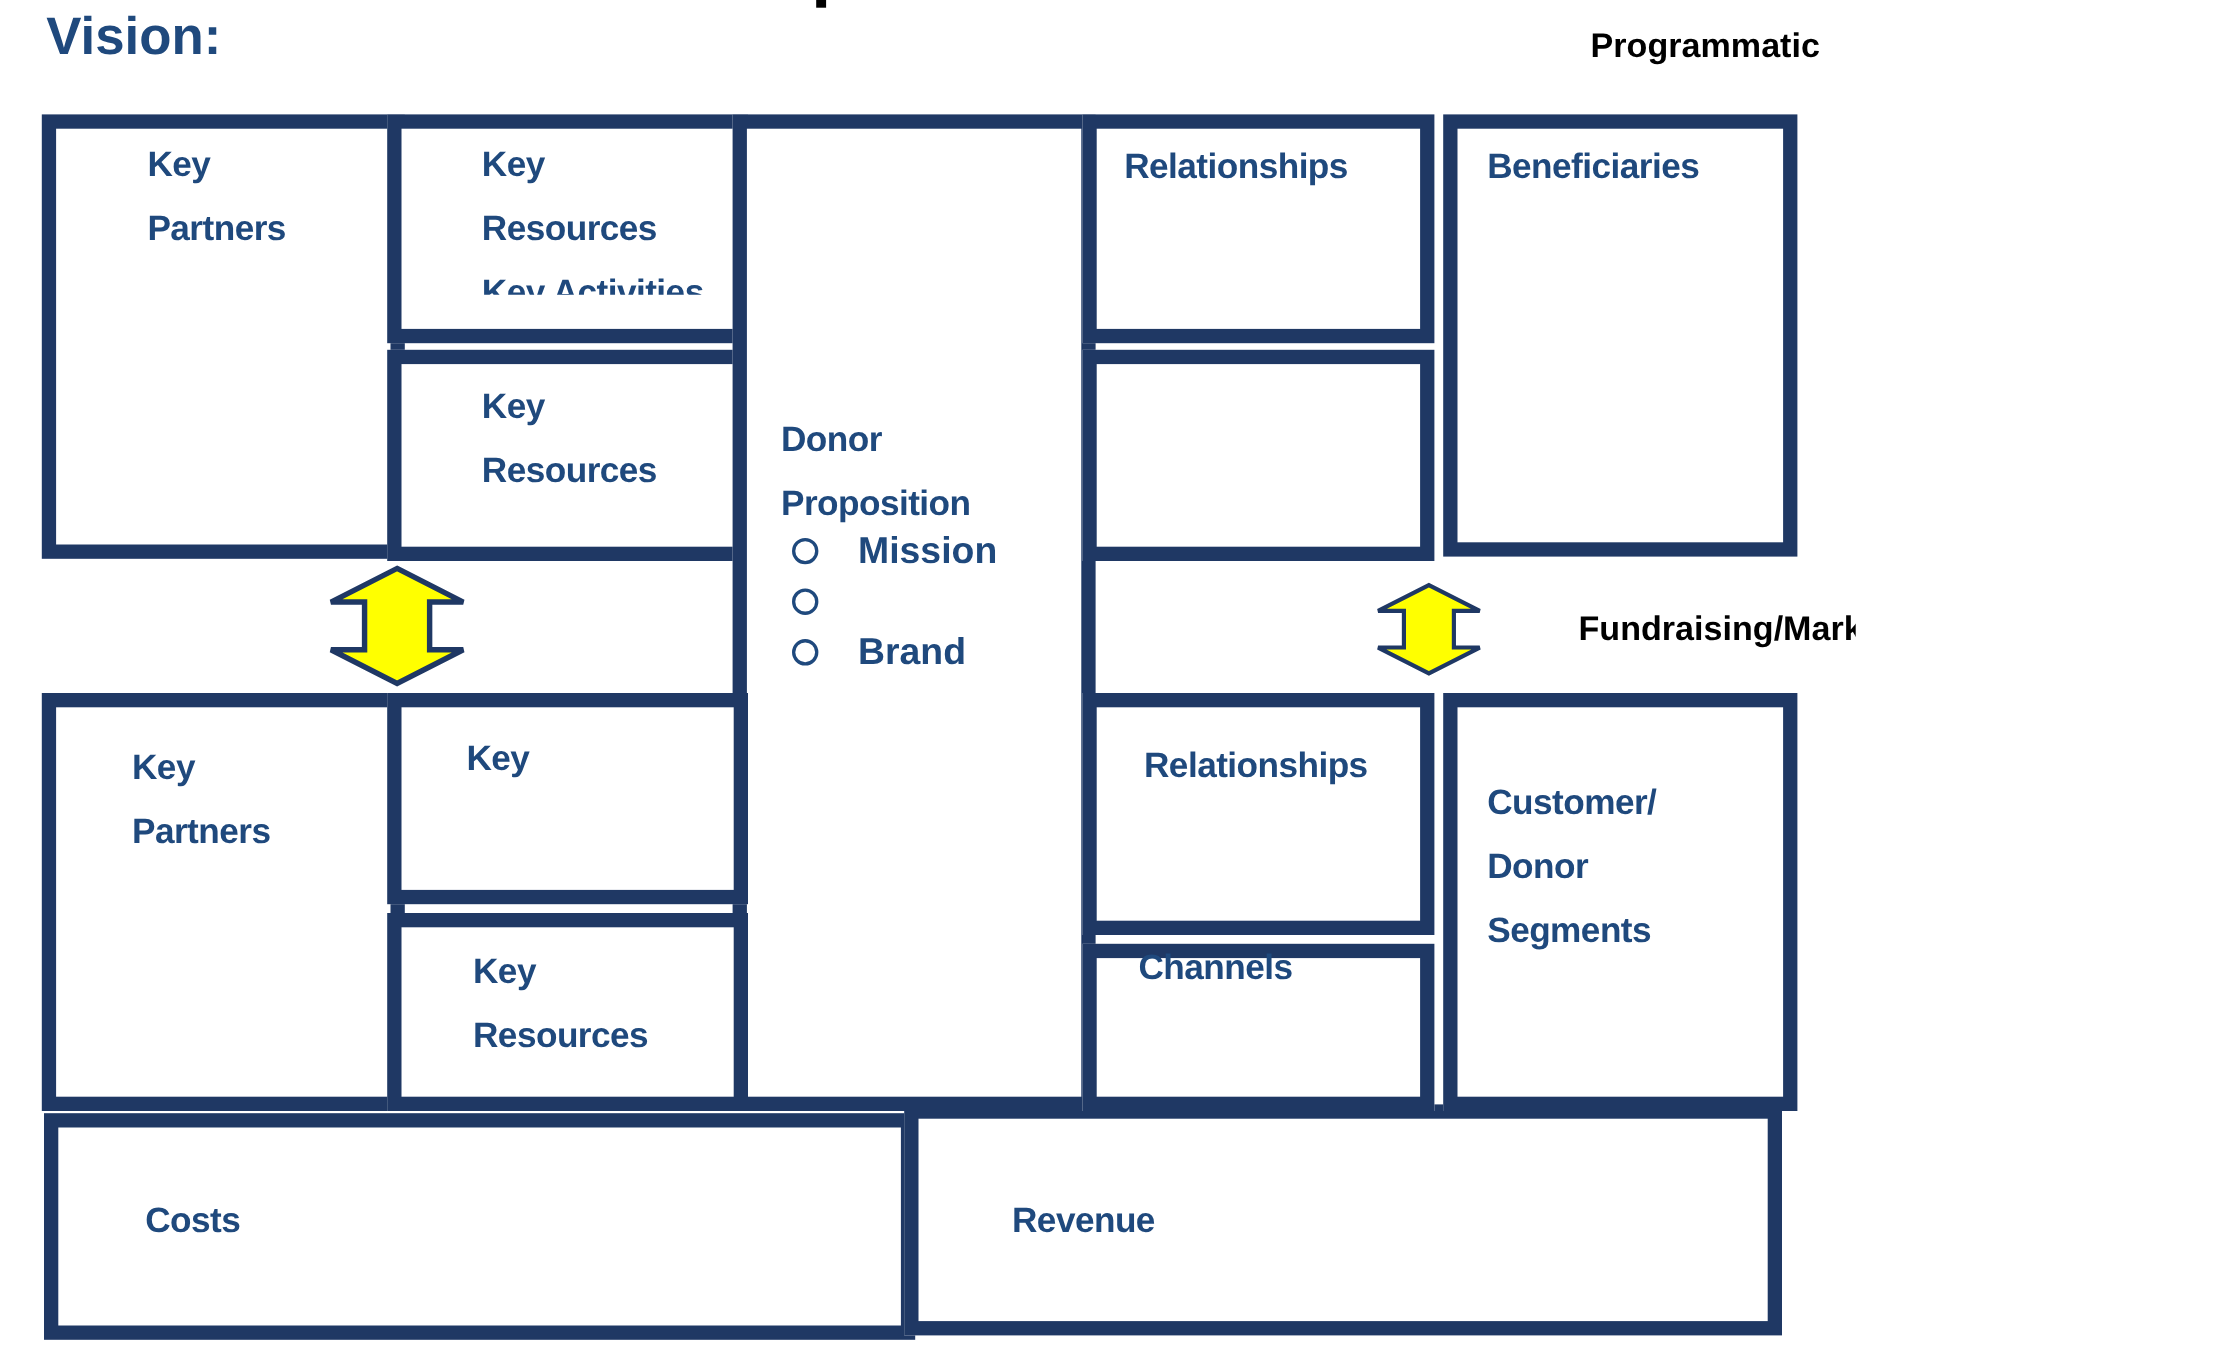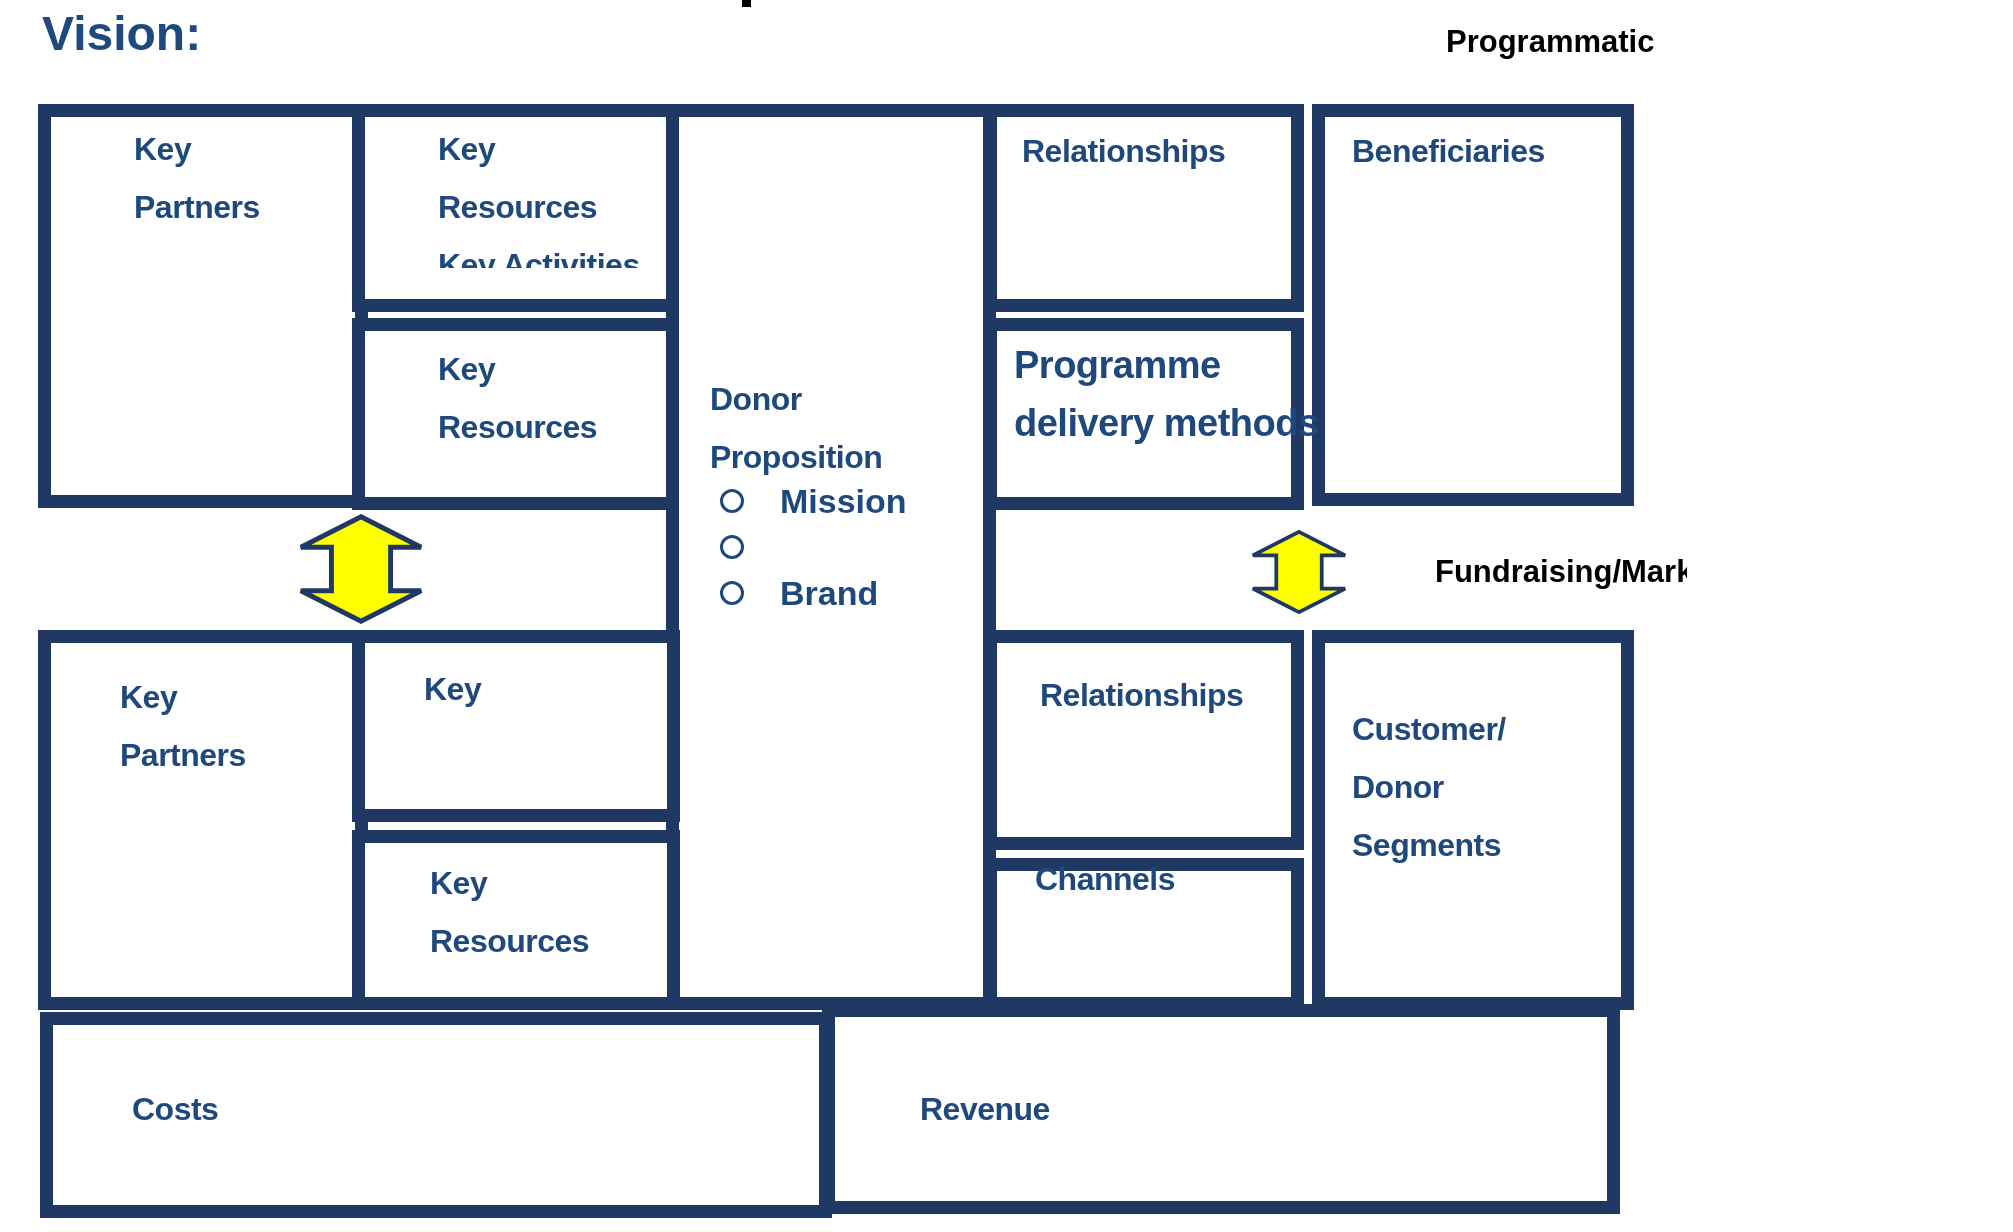--- a/index.html
+++ b/index.html
@@ -115,24 +115,20 @@
     </div>
   </div>
 
   <div class="lbl" style="left:438px; top:340px;">
     <span class="line">Key</span>
     <span class="line">Resources</span>
   </div>
 
   <div class="lbl" style="left:1022px; top:122px;">Relationships</div>
 
-  <div class="lbl pd-lbl" style="left:1014px; top:336px;">
-    <span class="line">Programme</span>
-    <span class="line">delivery methods</span>
-  </div>
 
   <div class="lbl" style="left:1352px; top:122px;">Beneficiaries</div>
 
   <div class="lbl" style="left:710px; top:370px;">
     <span class="line">Donor</span>
     <span class="line">Proposition</span>
   </div>
   <div class="vp-bullets" style="left:712px; top:478px;">
     <div class="bullet-row">
       <span class="bullet-circle"></span>

